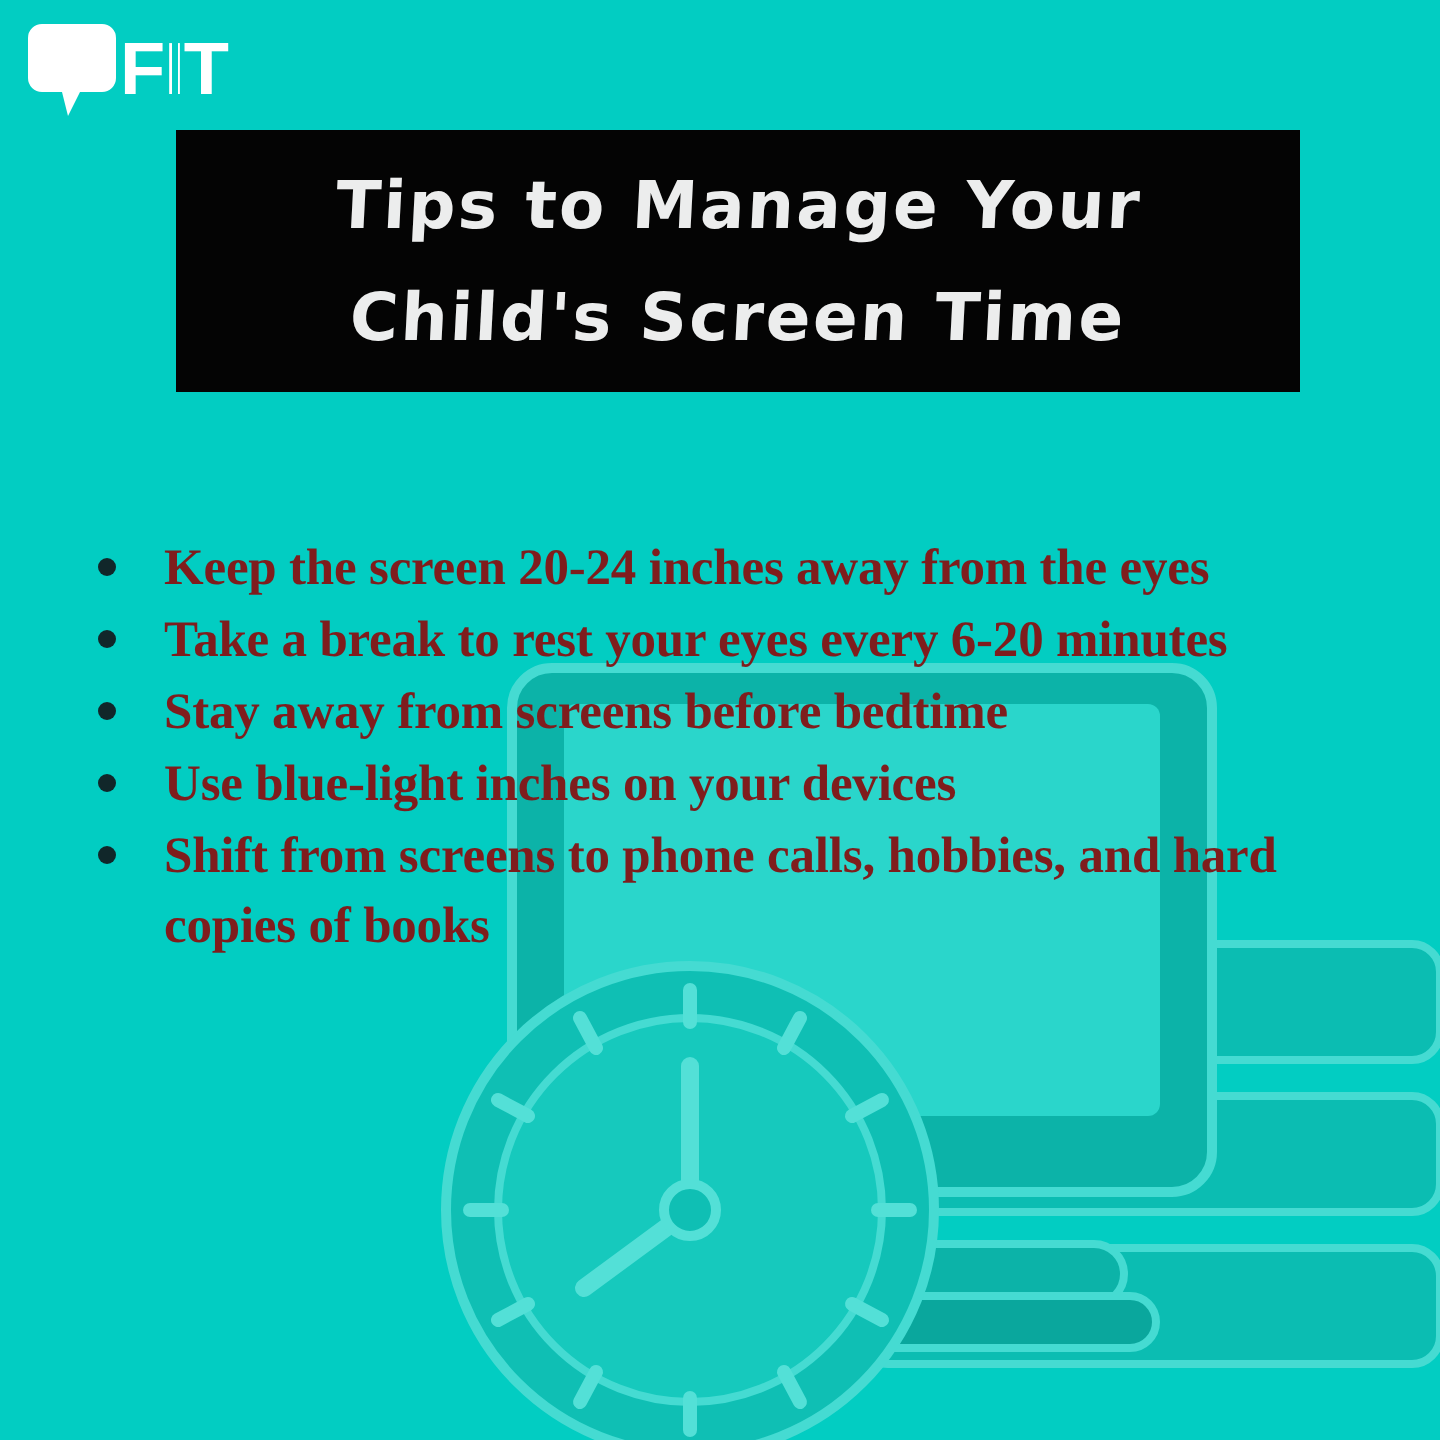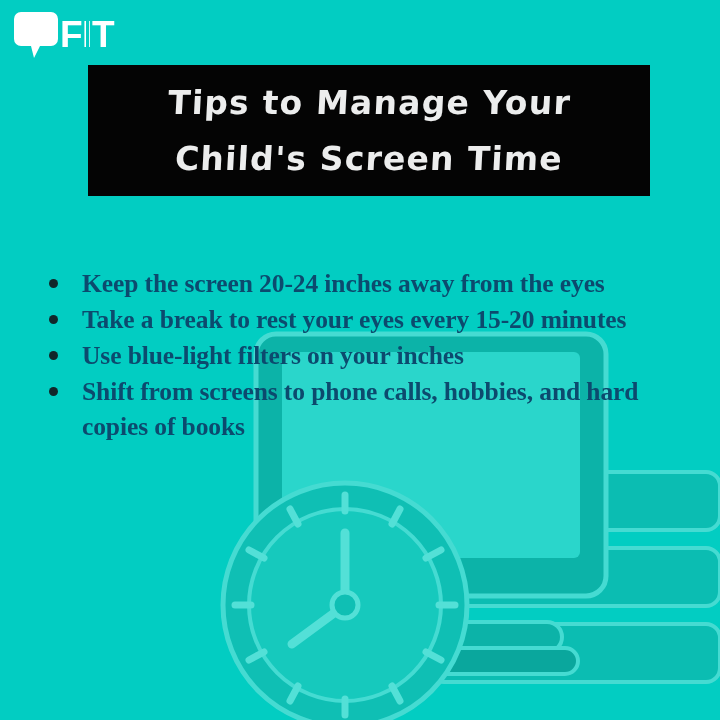--- a/index.html
+++ b/index.html
@@ -102,21 +102,21 @@
     width: 660px;
     z-index: 3;
     margin: 0;
     padding: 0;
     list-style: none;
   }
   .tip-item {
     position: relative;
     padding-left: 42px;
     margin: 0 0 1px 0;
-    color: #0c4a6e;
+    color: #7f1d1d;
     font-family: "Liberation Serif", serif;
     font-weight: bold;
     font-size: 25.5px;
     line-height: 35px;
     letter-spacing: -0.1px;
   }
   .tip-bullet {
     position: absolute;
     left: 9px;
     top: 13px;
@@ -200,25 +200,29 @@
     <div class="title-line">Child's Screen Time</div>
   </div>
 
   <ul id="tips-list">
     <li class="tip-item">
       <span class="tip-bullet"></span>
       <span>Keep the screen 20-24 inches away from the eyes</span>
     </li>
     <li class="tip-item">
       <span class="tip-bullet"></span>
-      <span>Take a break to rest your eyes every 15-20 minutes</span>
-    </li>
-    <li class="tip-item">
-      <span class="tip-bullet"></span>
-      <span>Use blue-light filters on your inches</span>
+      <span>Take a break to rest your eyes every 6-20 minutes</span>
+    </li>
+    <li class="tip-item">
+      <span class="tip-bullet"></span>
+      <span>Stay away from screens before bedtime</span>
+    </li>
+    <li class="tip-item">
+      <span class="tip-bullet"></span>
+      <span>Use blue-light inches on your devices</span>
     </li>
     <li class="tip-item">
       <span class="tip-bullet"></span>
       <span>Shift from screens to phone calls, hobbies, and hard copies of books</span>
     </li>
   </ul>
 
 </div>
 
 </body></html>

